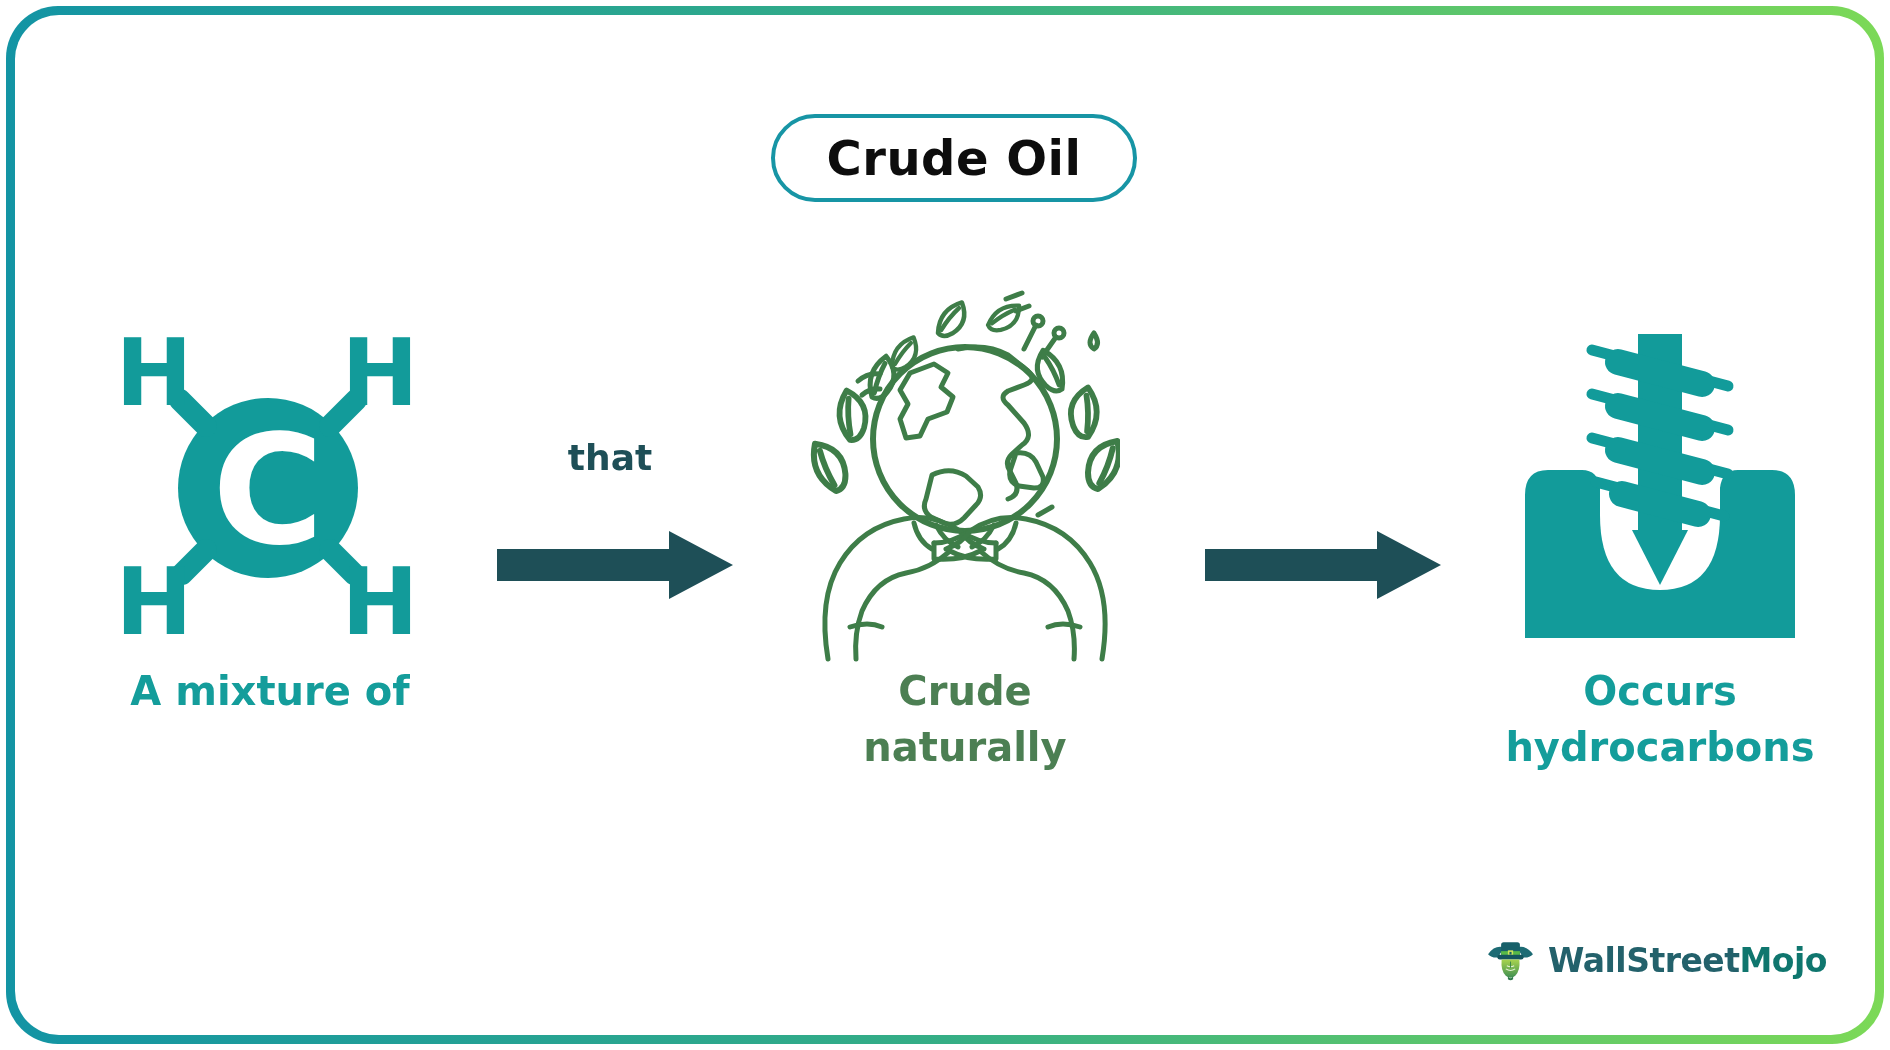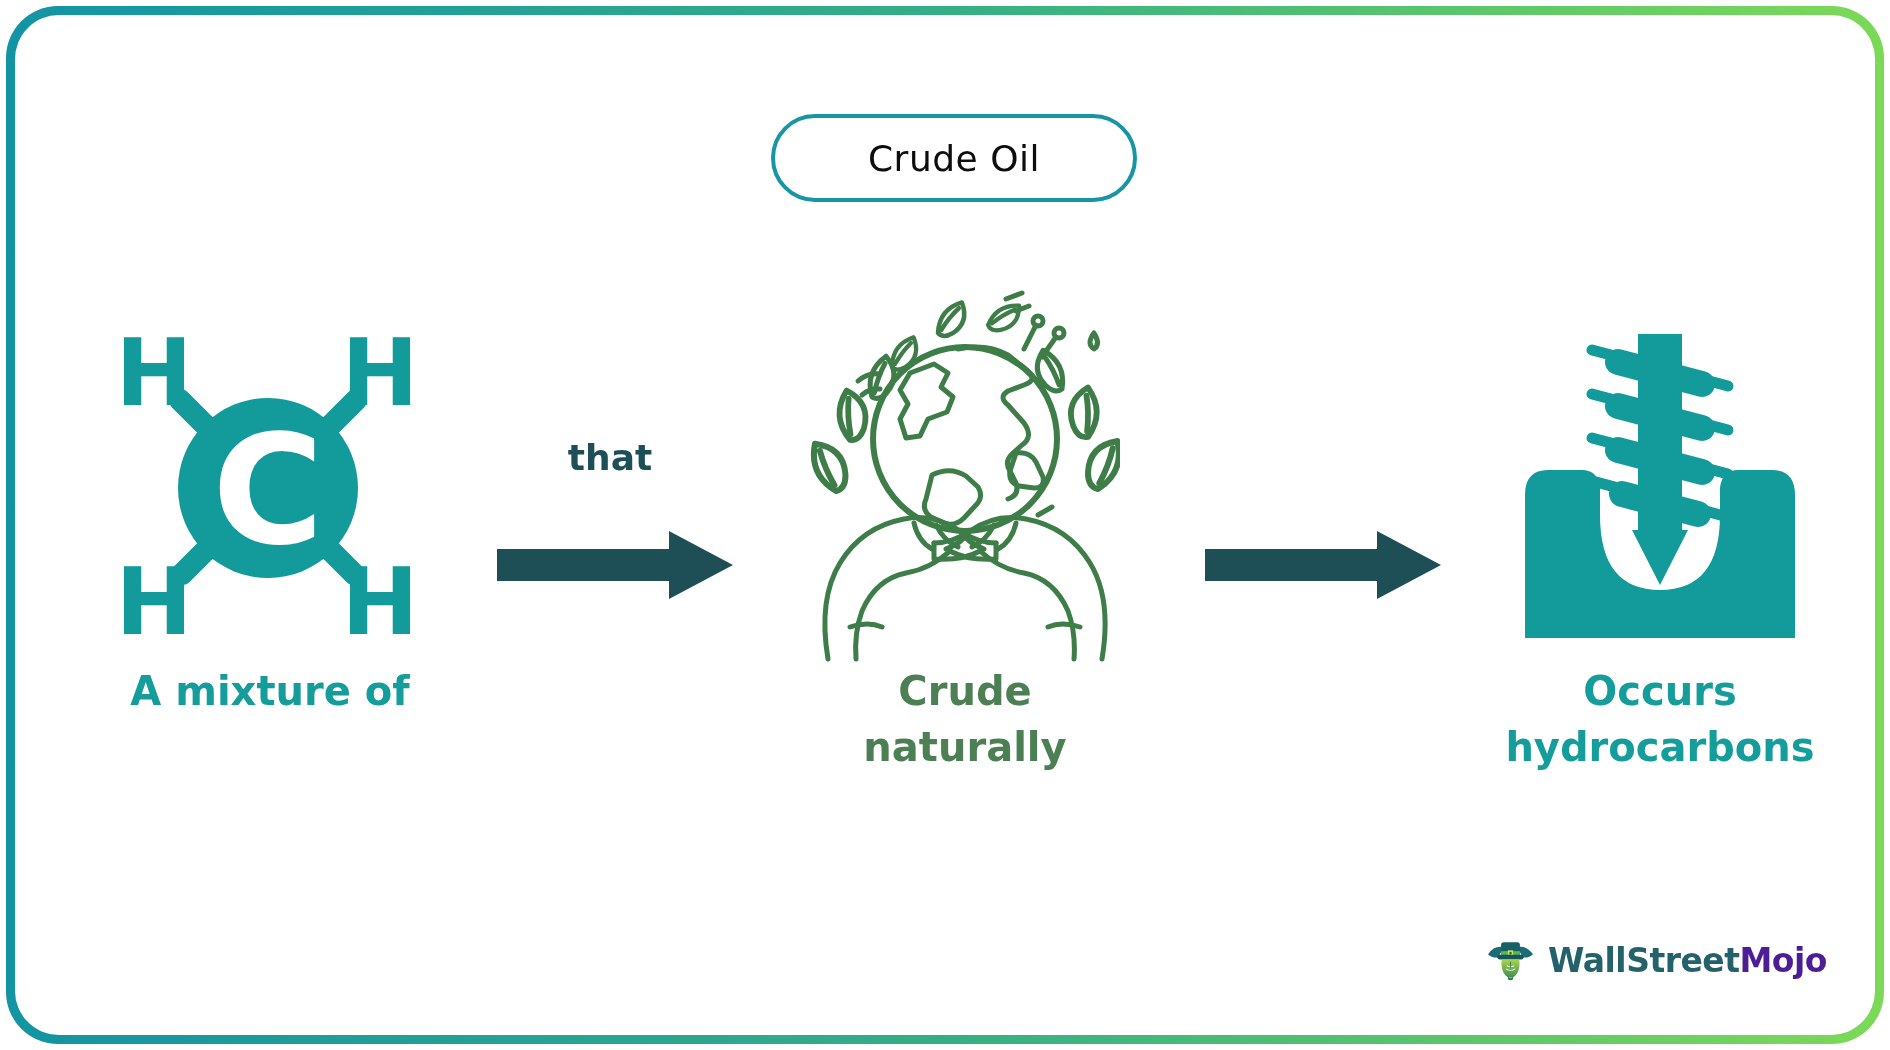--- a/index.html
+++ b/index.html
@@ -8,35 +8,35 @@
 
   .frame{position:absolute;left:6px;top:6px;right:6px;bottom:6px;
          border-radius:52px;
          background:linear-gradient(90deg,#1394A4 0%,#35AE85 50%,#7CD957 100%);
          padding:9px;box-sizing:border-box;}
   .frame-inner{width:100%;height:100%;background:#ffffff;border-radius:44px;position:relative;}
 
   .title-pill{position:absolute;left:756px;top:99px;width:366px;height:88px;
               border:4px solid #1795A5;border-radius:50px;background:#ffffff;
               display:flex;align-items:center;justify-content:center;box-sizing:border-box;}
-  .title-pill span{font-size:36px;font-weight:400;color:#0D0D0D;letter-spacing:0.5px;}
+  .title-pill span{font-size:48px;font-weight:700;color:#0D0D0D;letter-spacing:0.5px;}
 
   .abs{position:absolute;}
 
   .caption{position:absolute;text-align:center;font-weight:700;font-size:40px;line-height:56px;}
   .caption.teal{color:#149D9B;}
   .caption.green{color:#4C7F53;}
 
   .connector-label{position:absolute;text-align:center;font-weight:700;font-size:36px;color:#1E4F57;}
 
   .logo{position:absolute;left:1472px;top:901px;width:340px;height:88px;
         display:flex;align-items:center;gap:14px;}
   .logo-text{font-size:33px;font-weight:700;letter-spacing:-0.5px;white-space:nowrap;}
   .logo-text .dark{color:#23616B;}
-  .logo-text .bright{color:#4c1d95;}
+  .logo-text .bright{color:#0f766e;}
 </style>
 </head>
 <body>
 
 <div class="frame">
   <div class="frame-inner">
 
     <div class="title-pill">
       <span>Crude Oil</span>
     </div>

